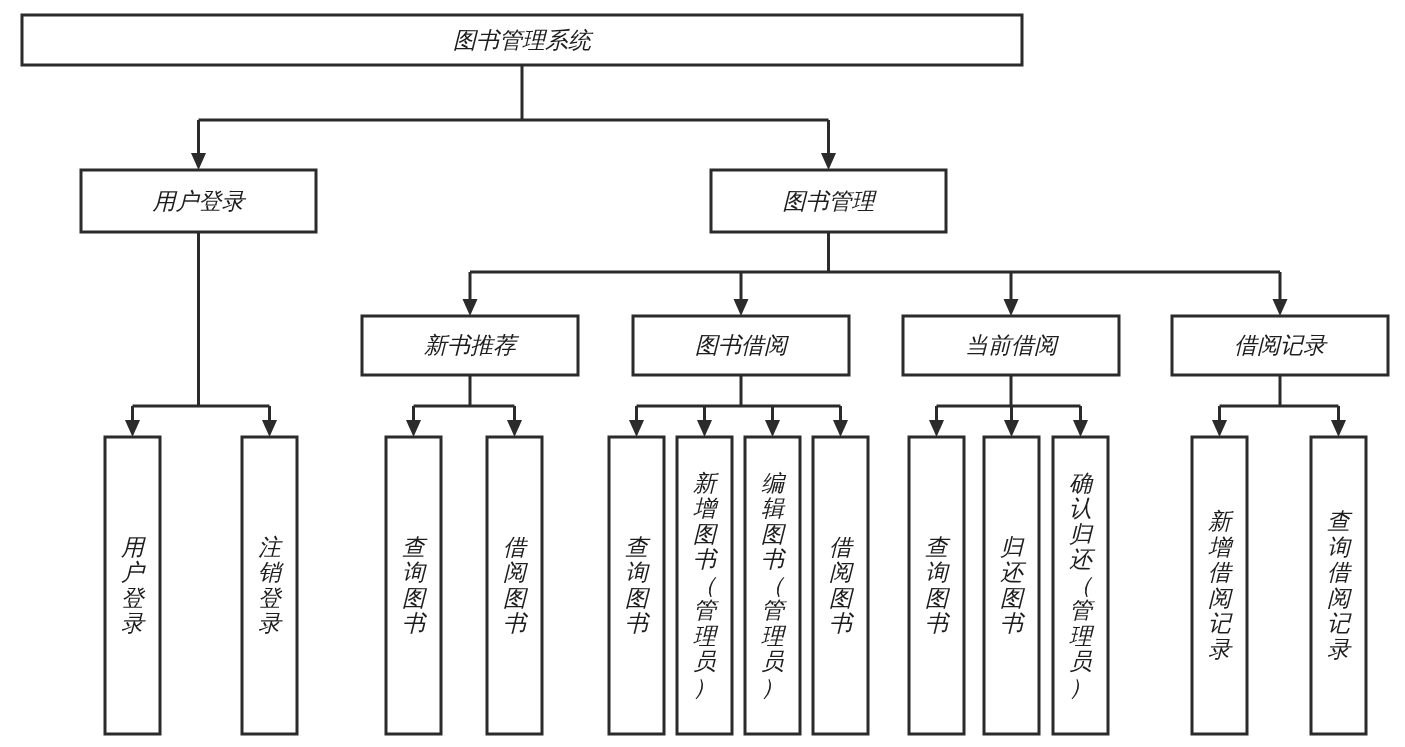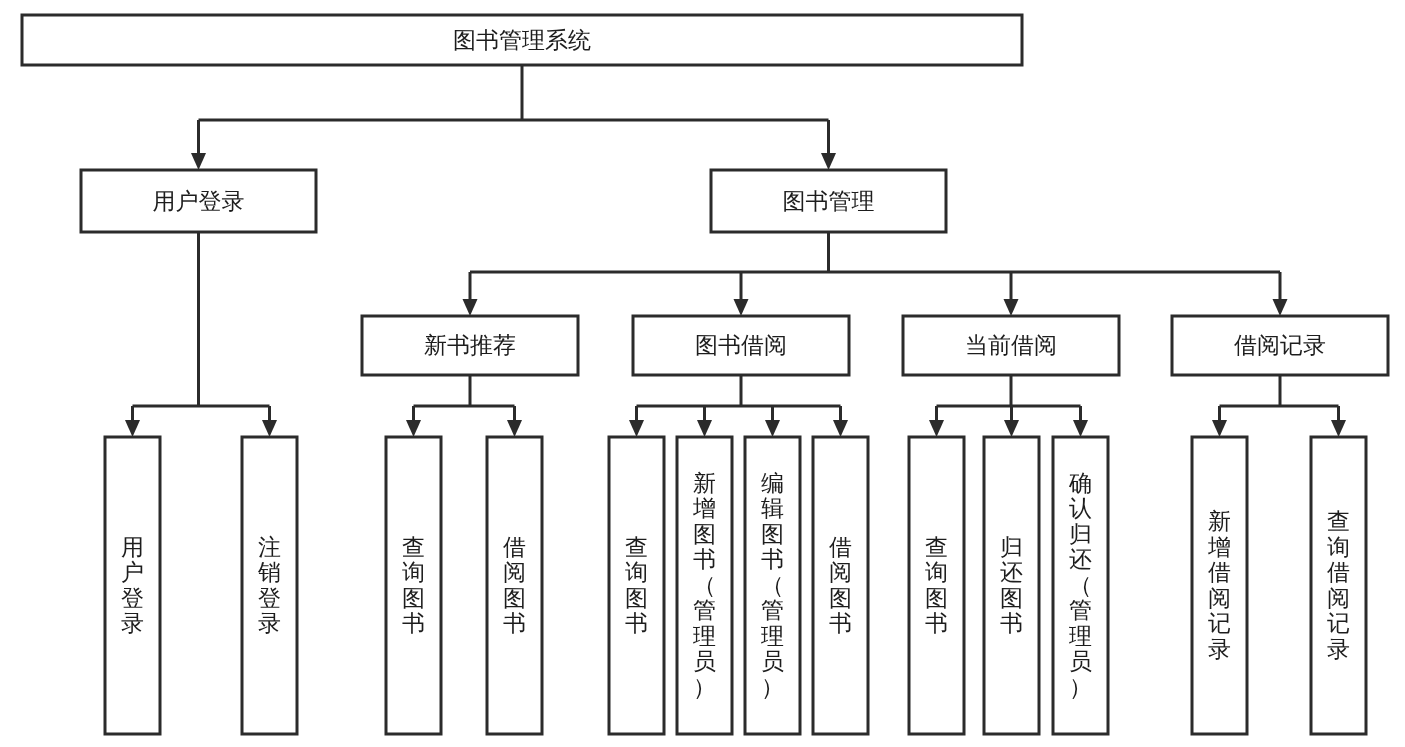--- a/index.html
+++ b/index.html
@@ -12,20 +12,21 @@
     width: 1405px;
     height: 747px;
     font-family: "DejaVu Sans", "Liberation Sans", sans-serif;
     overflow: hidden;
     position: relative;
   }
   #diagram-root {
     position: relative;
     width: 1405px;
     height: 587px;
+    font-style: italic;
   }
   svg.diagram {
     display: block;
     width: 1405px;
     height: 747px;
   }
   .node-box {
     fill: #ffffff;
     stroke: #2b2b2b;
     stroke-width: 3;

